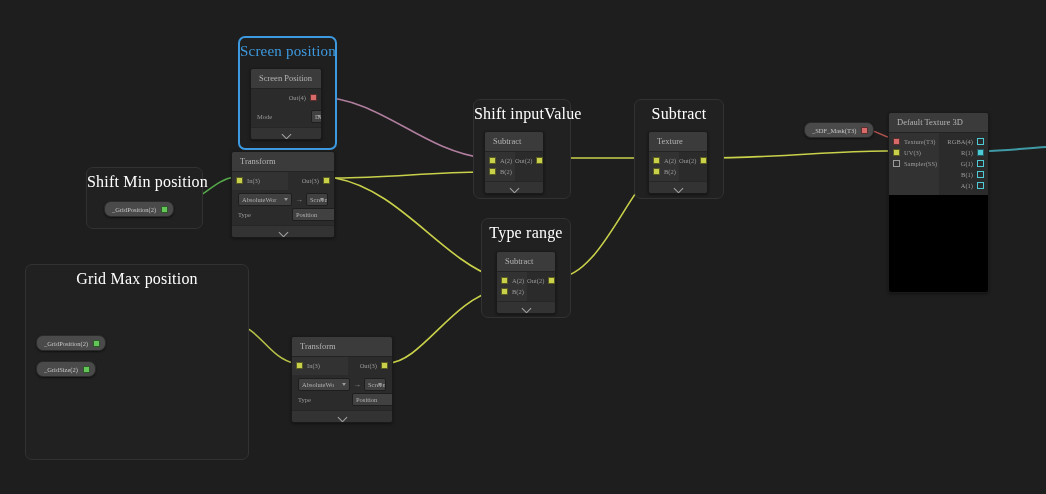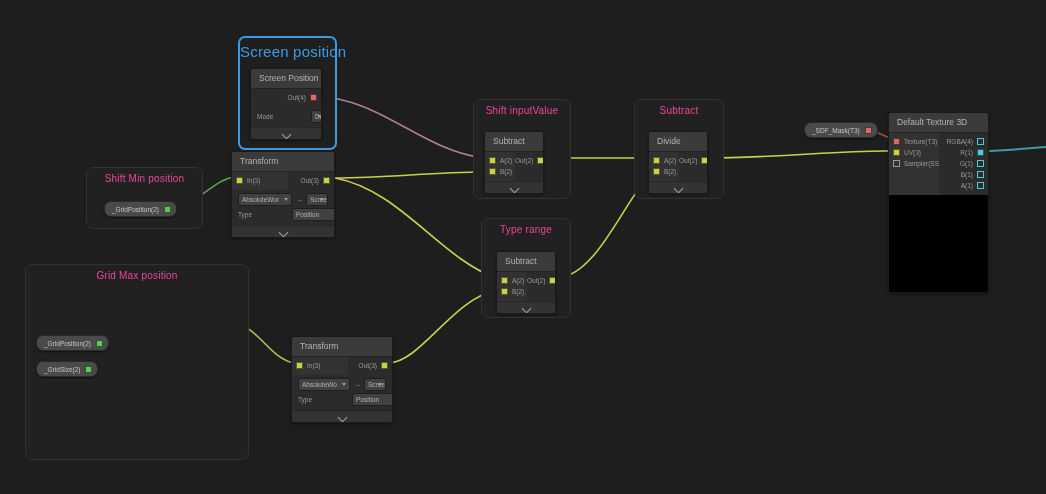--- a/index.html
+++ b/index.html
@@ -4,40 +4,40 @@
 <style>
   html,body{margin:0;padding:0;}
   body{
     width:1046px;height:494px;
     background:#1e1e1e;
     font-family:"Liberation Sans", sans-serif;
     overflow:hidden;
     position:relative;
     -webkit-font-smoothing:antialiased;
   }
-  #graph{position:absolute;inset:0;}
+  #graph{position:absolute;inset:0;font-family:Liberation Serif, serif;}
   #wires{position:absolute;left:0;top:0;width:1046px;height:494px;pointer-events:none;}
 
   
   .group{
     position:absolute;
     border:1px solid #323232;
     border-radius:7px;
     background:#212121;
   }
   .group.selected{
     border:2px solid #3d9ae0;
     background:#1f1f1f;
   }
   .group-title{
     position:absolute;
     left:0;right:0;top:5px;
     text-align:center;
-    font-size:10px;
-    color:#ec4899;
+    font-size:16px;
+    color:#ffffff;
     letter-spacing:.2px;
     white-space:nowrap;
   }
   .group.selected .group-title{color:#3d9ae0;font-size:15px;}
 
   
   .node{
     position:absolute;
     background:#2b2b2b;
     border:1px solid #1a1a1a;
@@ -295,21 +295,21 @@
         <div class="port out">
           <span>Out(2)</span>
           <span class="slot filled-yellow"></span>
         </div>
       </div>
     </div>
     <div class="node-expand"></div>
   </div>
 
   <div class="node" style="left:648px;top:131px;width:58px;">
-    <div class="node-header">Divide</div>
+    <div class="node-header">Texture</div>
     <div class="ports">
       <div class="ports-in" style="width:30px;flex:0 0 30px;min-width:0;">
         <div class="port in">
           <span class="slot filled-yellow"></span>
           <span>A(2)</span>
         </div>
         <div class="port in">
           <span class="slot filled-yellow"></span>
           <span>B(2)</span>
         </div>

